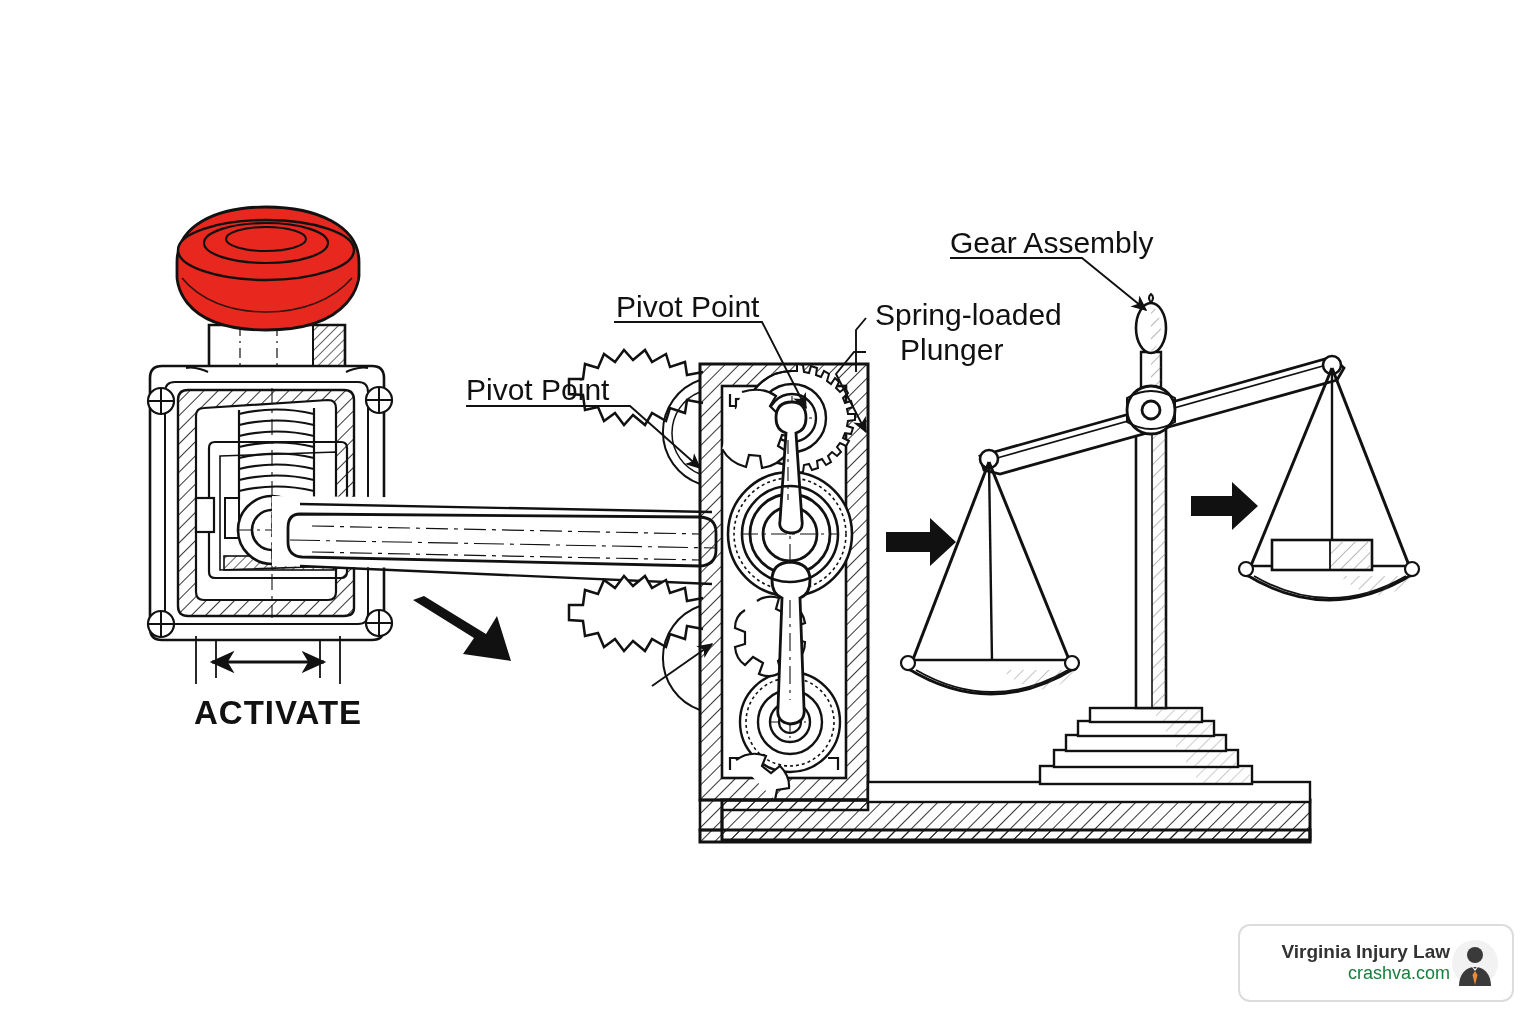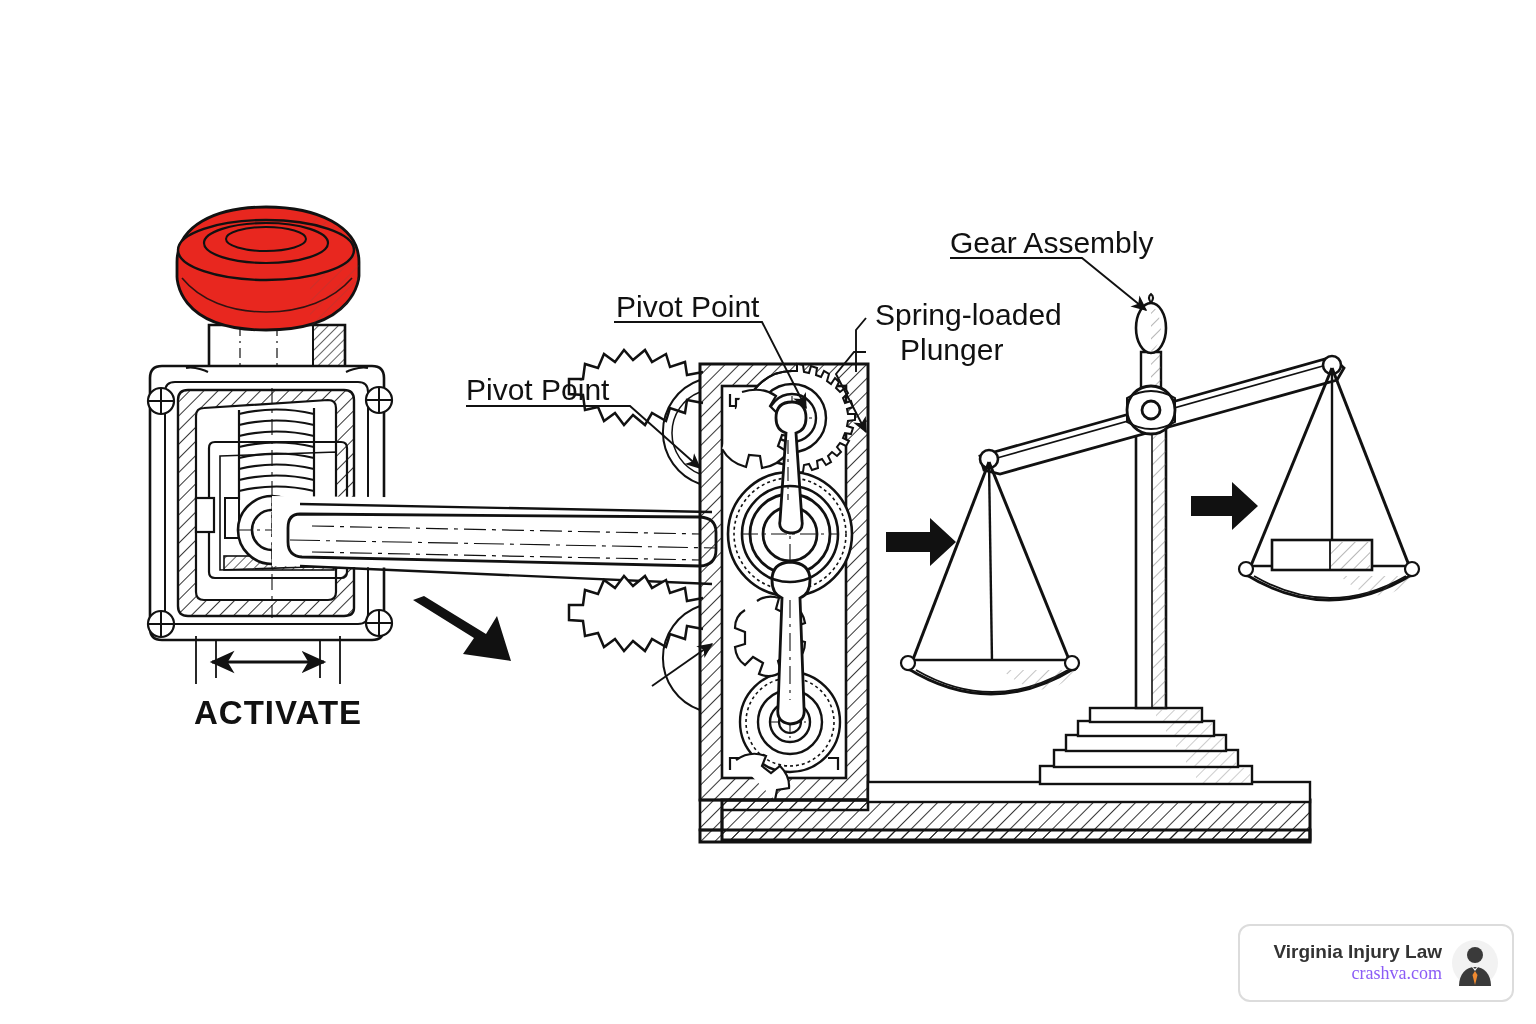--- a/index.html
+++ b/index.html
@@ -50,34 +50,34 @@
     display: flex;
     align-items: center;
     justify-content: flex-end;
     padding: 0 14px 0 10px;
   }
   #wm-text {
     display: flex;
     flex-direction: column;
     align-items: flex-end;
     justify-content: flex-end;
-    margin-right: 10px;
+    margin-right: 2px;
   }
   #wm-title {
     font-family: "Liberation Sans", sans-serif;
     font-size: 19px;
     font-weight: 700;
     color: #333333;
     line-height: 1.15;
     white-space: nowrap;
   }
   #wm-url {
-    font-family: Liberation Serif, serif;
+    font-family: Liberation Sans, sans-serif;
     font-size: 18px;
-    color: #8b5cf6;
+    color: #15803d;
     line-height: 1.2;
     white-space: nowrap;
   }
   #wm-avatar { width: 46px; height: 46px; flex: 0 0 46px; }
 </style>
 </head>
 <body>
 
 <div id="diagram-root">
 

